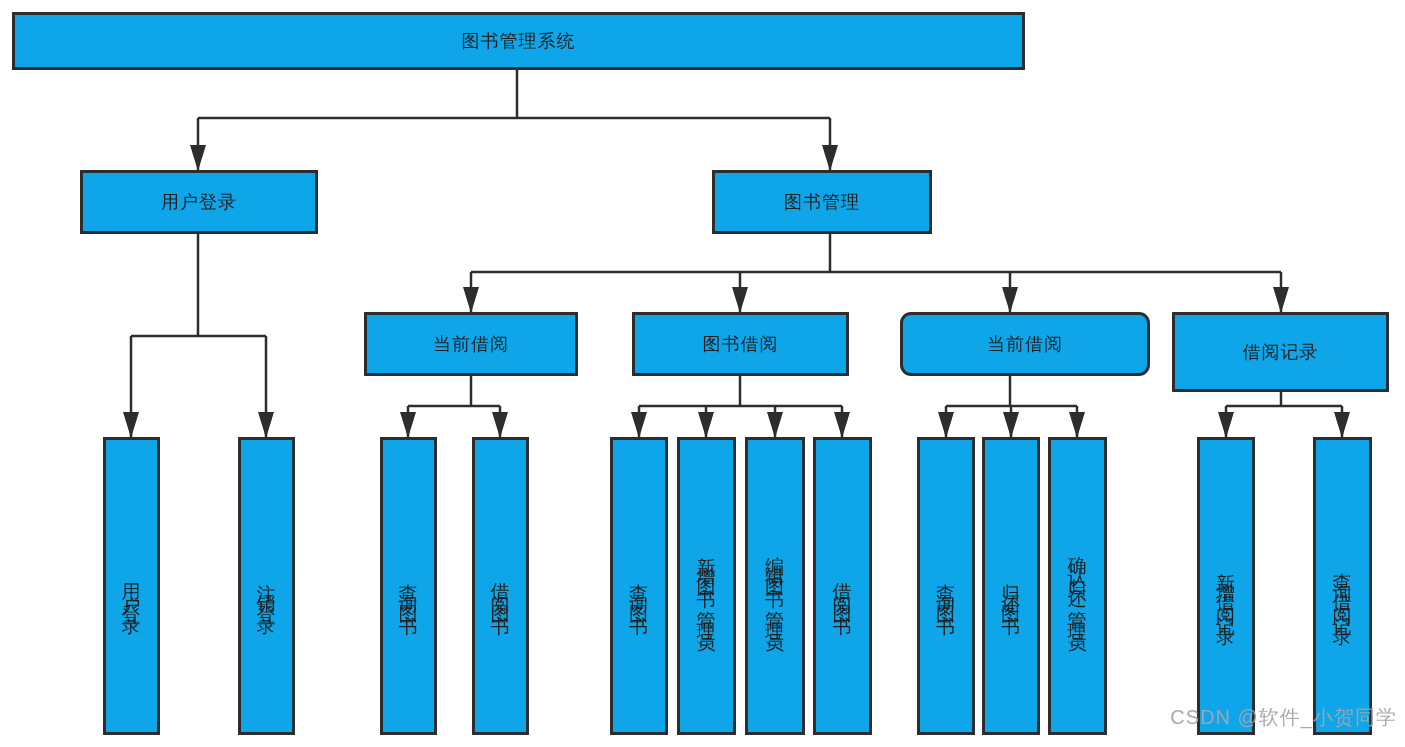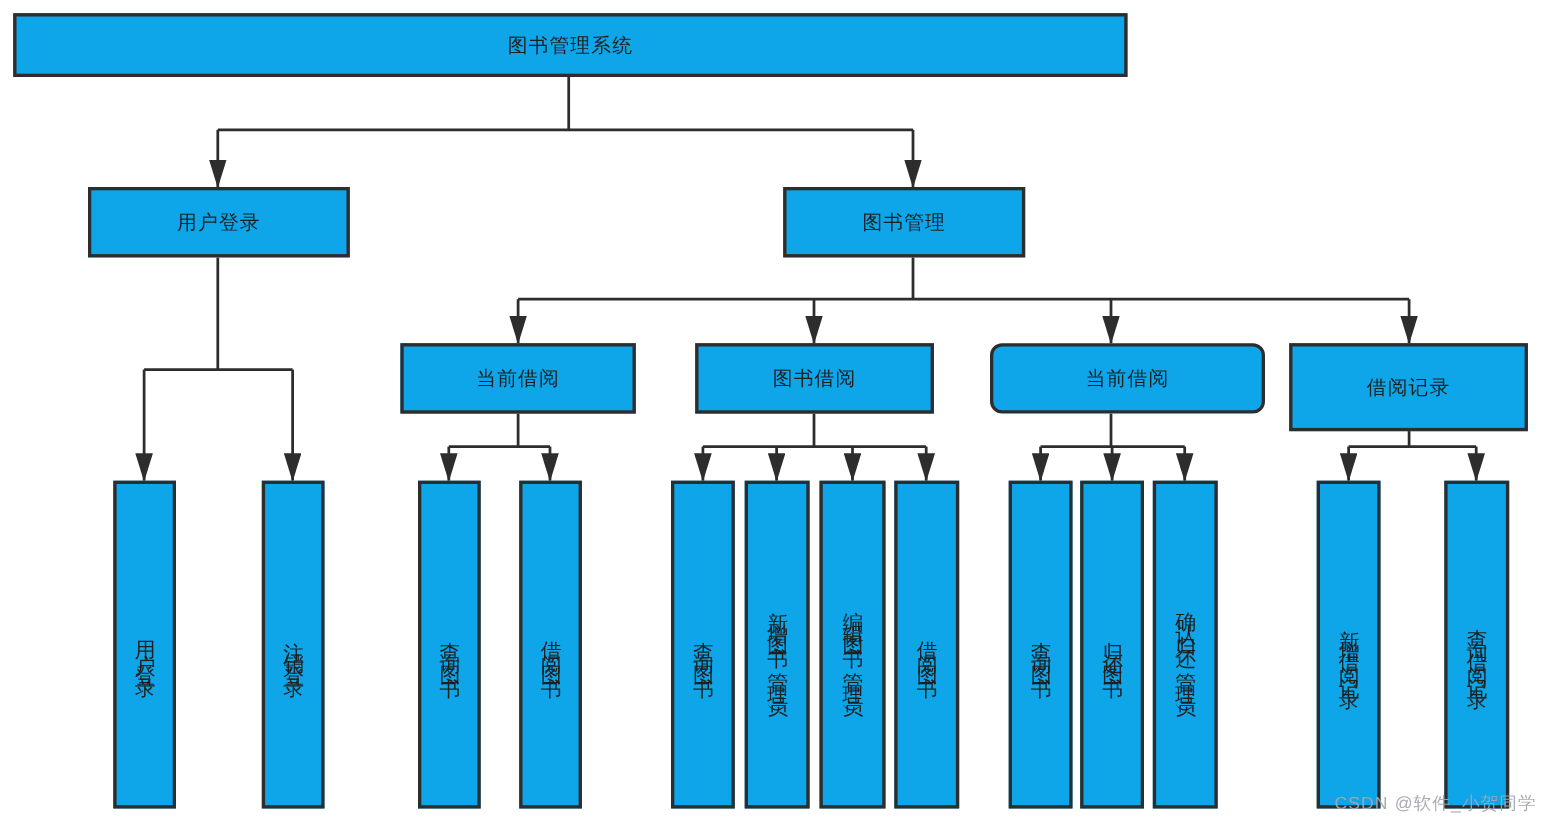--- a/index.html
+++ b/index.html
@@ -39,22 +39,22 @@
     writing-mode: vertical-rl;
     text-orientation: mixed;
     letter-spacing: 11px;
     font-size: 19px;
     line-height: 1;
     padding-top: 8px;
   }
   .watermark {
     position: absolute;
     right: 8px;
-    bottom: 6px;
-    font-size: 16px;
+    bottom: 16px;
+    font-size: 20px;
     color: rgba(162, 166, 173, 0.95);
     letter-spacing: 1px;
     z-index: 3;
     white-space: nowrap;
   }
 </style>
 </head>
 <body>
 
 <div id="canvas">

